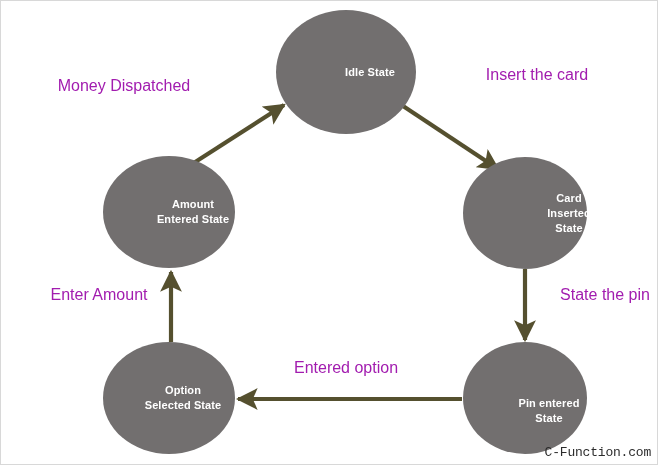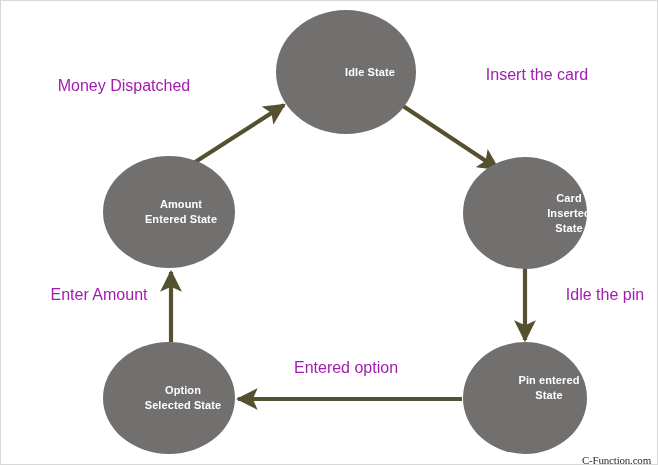--- a/index.html
+++ b/index.html
@@ -47,26 +47,25 @@
     font-family: "Liberation Sans", sans-serif;
     font-weight: normal;
     font-size: 16px;
     line-height: 16px;
     white-space: nowrap;
     transform: translate(-50%, -50%);
   }
   .watermark {
     position: absolute;
     color: #2b2b2b;
-    font-family: Liberation Serif, serif;
-    font-size: 11px;
+    font-family: Liberation Mono, monospace;
+    font-size: 13px;
     letter-spacing: -0.2px;
     white-space: nowrap;
     transform: translate(-100%, -50%);
-    margin-top: 8px;
   }
 </style>
 </head>
 <body>
 
 <div id="diagram-canvas">
 
   <svg id="diagram-svg" viewBox="0 0 658 465">
     <defs>
       <marker id="arrowhead" viewBox="0 0 10 10" refX="9" refY="5" markerWidth="5.2" markerHeight="5.2" orient="auto-start-reverse">
@@ -87,30 +86,30 @@
         <ellipse cx="524" cy="397" rx="62" ry="56" fill="#726f6f"></ellipse>
         <ellipse cx="168" cy="397" rx="66" ry="56" fill="#726f6f"></ellipse>
         <ellipse cx="168" cy="211" rx="66" ry="56" fill="#726f6f"></ellipse>
       </g>
   </svg>
 
   <div id="node-label-layer">
       <div class="node-label" style="left: 345px; top: 71px;">Idle State</div>
       <div class="node-label" style="left: 544px; top: 212px;">Card Inserted
 State</div>
-      <div class="node-label" style="left: 524px; top: 387px;">Pin entered
+      <div class="node-label" style="left: 524px; top: 410px;">Pin entered
 State</div>
       <div class="node-label" style="left: 158px; top: 397px;">Option
 Selected State</div>
-      <div class="node-label" style="left: 156px; top: 211px;">Amount
+      <div class="node-label" style="left: 168px; top: 211px;">Amount
 Entered State</div>
     </div>
   <div id="edge-label-layer">
       <div class="edge-label" style="left: 536px; top: 74px;">Insert the card</div>
-      <div class="edge-label" style="left: 604px; top: 294px;">Idle the pin</div>
+      <div class="edge-label" style="left: 604px; top: 294px;">State the pin</div>
       <div class="edge-label" style="left: 345px; top: 367px;">Entered option</div>
       <div class="edge-label" style="left: 87px; top: 294px; padding-left: 22px;">Enter Amount</div>
       <div class="edge-label" style="left: 123px; top: 85px;">Money Dispatched</div>
     </div>
 
   <div class="watermark" style="left: 650px; top: 451px;">C-Function.com</div>
 
 </div>
 
 </body></html>

